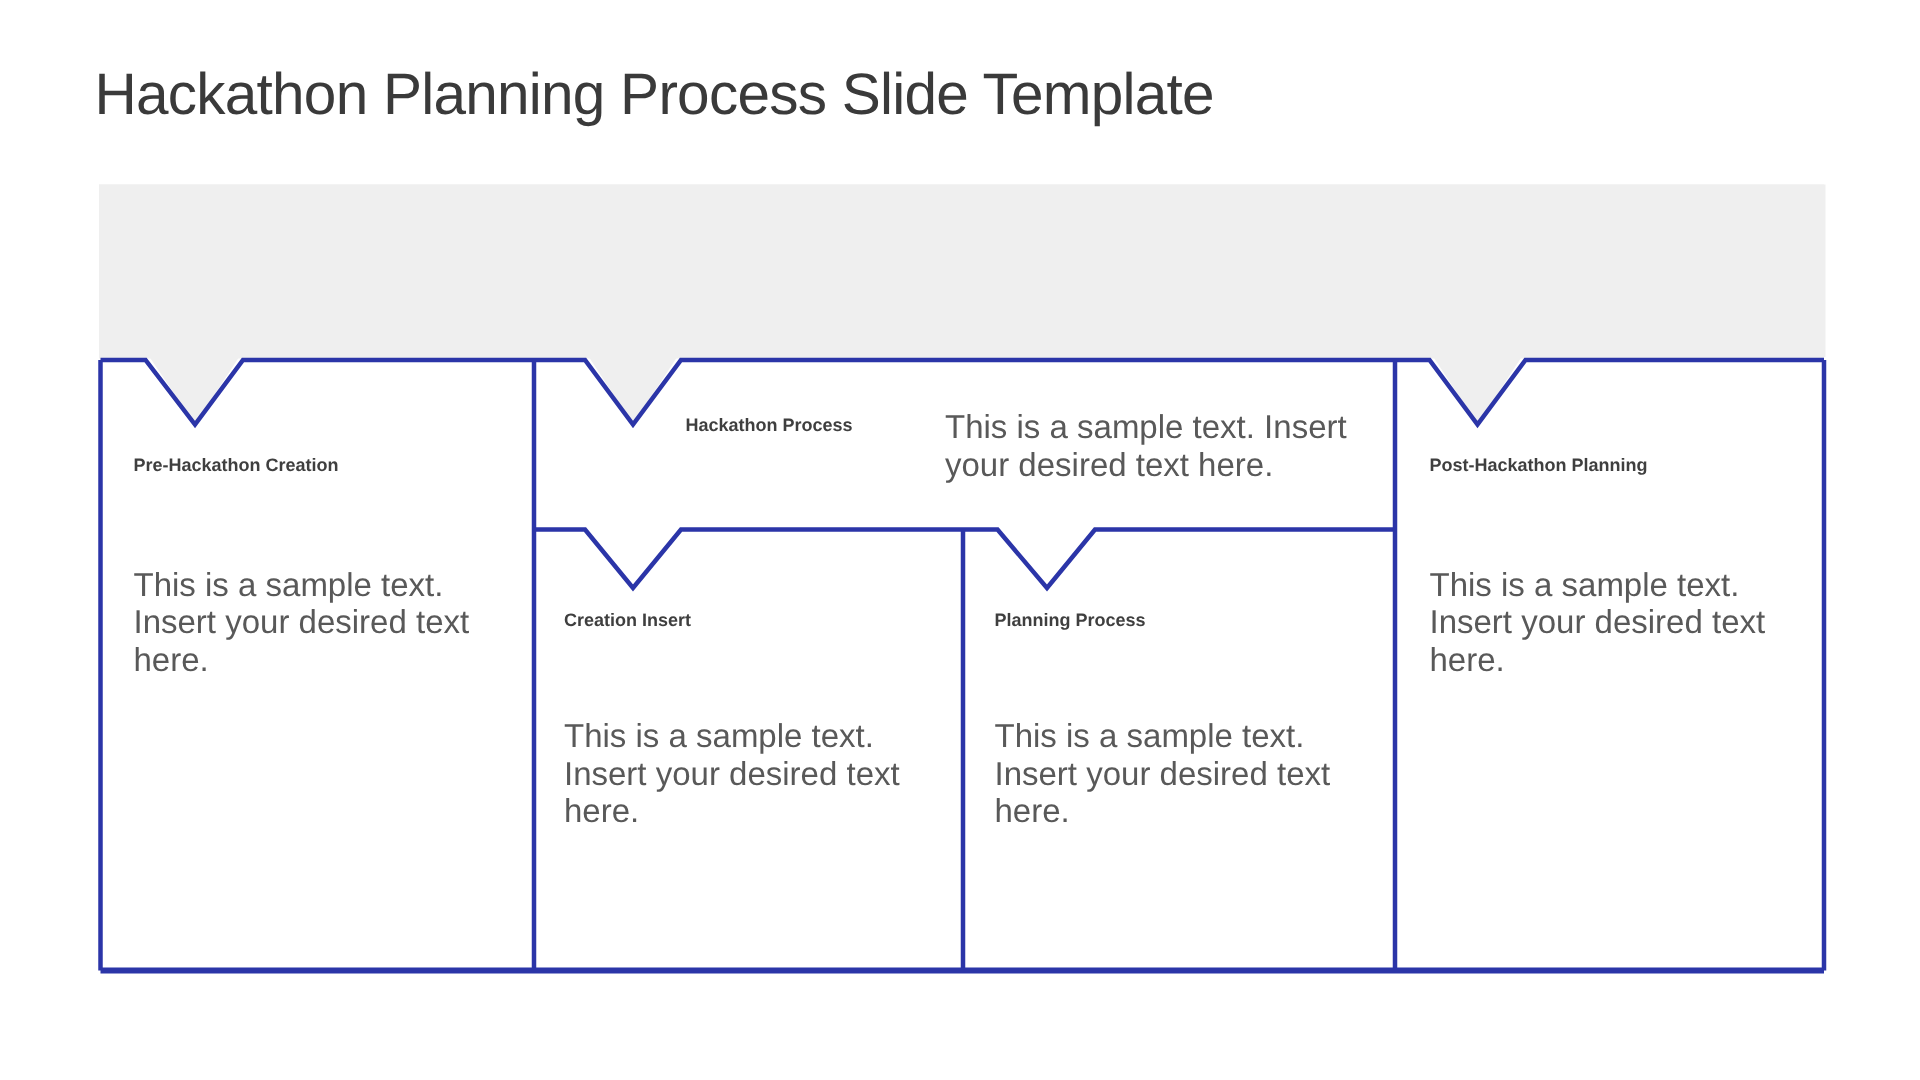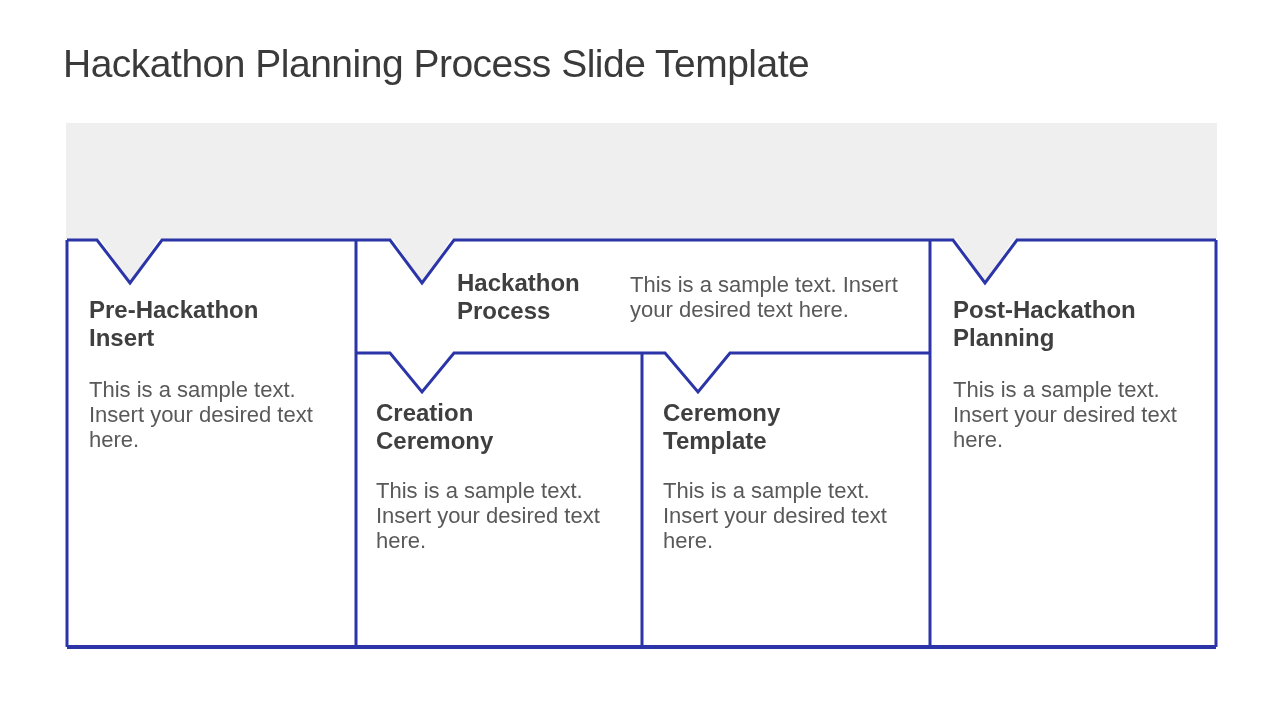--- a/index.html
+++ b/index.html
@@ -21,21 +21,21 @@
   .banner-label{
     font-family:"DejaVu Sans","Liberation Sans",sans-serif;
     font-size:27px;font-weight:bold;letter-spacing:1.5px;
     color:#1f1f1f;
   }
   .diagram{
     position:absolute;left:65px;top:122px;width:1153px;height:528px;
   }
   .txt{position:absolute;}
   .box-title{
-    font-size:24px;font-weight:bold;color:#3f3f3f;line-height:28px;
+    font-size:12px;font-weight:bold;color:#3f3f3f;line-height:28px;
   }
   .box-desc{
     font-size:22px;color:#595959;line-height:25px;
   }
   .t-pre-title  {left:89px; top:296px;width:175px;}
   .t-pre-desc   {left:89px; top:377px;width:250px;}
   .t-hack-title {left:457px;top:269px;width:135px;}
   .t-hack-desc  {left:630px;top:272px;width:295px;}
   .t-cre-title  {left:376px;top:399px;width:135px;}
   .t-cre-desc   {left:376px;top:478px;width:250px;}
@@ -66,26 +66,26 @@
     <path d="M291 231 H325 L357 270 L389 231 H600 L633 270 L665 231 H865"></path>
     <path d="M2 118 V525"></path>
     <path d="M291 118 V525"></path>
     <path d="M577 231 V525"></path>
     <path d="M865 118 V525"></path>
     <path d="M1151 118 V525"></path>
     <path stroke-width="4" d="M2 525 H1151"></path>
   </g>
 </svg>
 
-<div class="txt box-title t-pre-title">Pre-Hackathon Insert</div>
+<div class="txt box-title t-pre-title">Pre-Hackathon Creation</div>
 <div class="txt box-desc  t-pre-desc">This is a sample text. Insert your desired text here.</div>
 
 <div class="txt box-title t-hack-title">Hackathon Process</div>
 <div class="txt box-desc  t-hack-desc">This is a sample text. Insert your desired text here.</div>
 
-<div class="txt box-title t-cre-title">Creation Ceremony</div>
+<div class="txt box-title t-cre-title">Creation Insert</div>
 <div class="txt box-desc  t-cre-desc">This is a sample text. Insert your desired text here.</div>
 
-<div class="txt box-title t-cer-title">Ceremony Template</div>
+<div class="txt box-title t-cer-title">Planning Process</div>
 <div class="txt box-desc  t-cer-desc">This is a sample text. Insert your desired text here.</div>
 
 <div class="txt box-title t-post-title">Post-Hackathon Planning</div>
 <div class="txt box-desc  t-post-desc">This is a sample text. Insert your desired text here.</div>
 
 </body></html>

